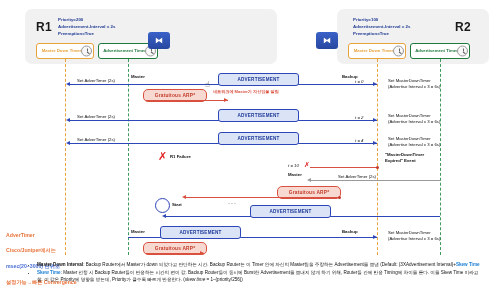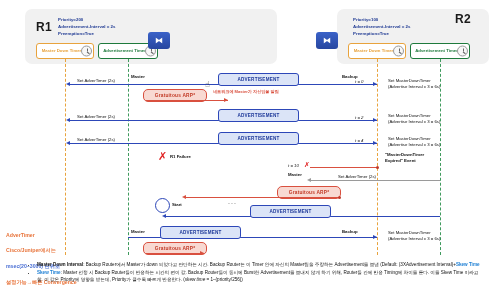--- a/index.html
+++ b/index.html
@@ -156,21 +156,21 @@
   </div>
   <div class="timer-chip green" style="left:98px;top:43px;width:60px;">
     <span>Advertisement
 Timer</span>
     <span class="clock"></span>
   </div>
   <div class="dev" style="left:148px;top:32px;">
       <span>⧓</span>
     </div>
 
-  <div class="router-name" style="left:455px;top:12px;text-align:right;">R2</div>
+  <div class="router-name" style="left:455px;top:20px;text-align:right;">R2</div>
   <div class="router-cfg" style="left:353px;top:17px;">Priority=100
 Advertisement-Interval = 2s
 Preemption=True</div>
 
   <div class="dev" style="left:316px;top:32px;">
       <span>⧓</span>
     </div>
   <div class="timer-chip" style="left:348px;top:43px;width:58px;">
     <span>Master Down
 Timer</span>

